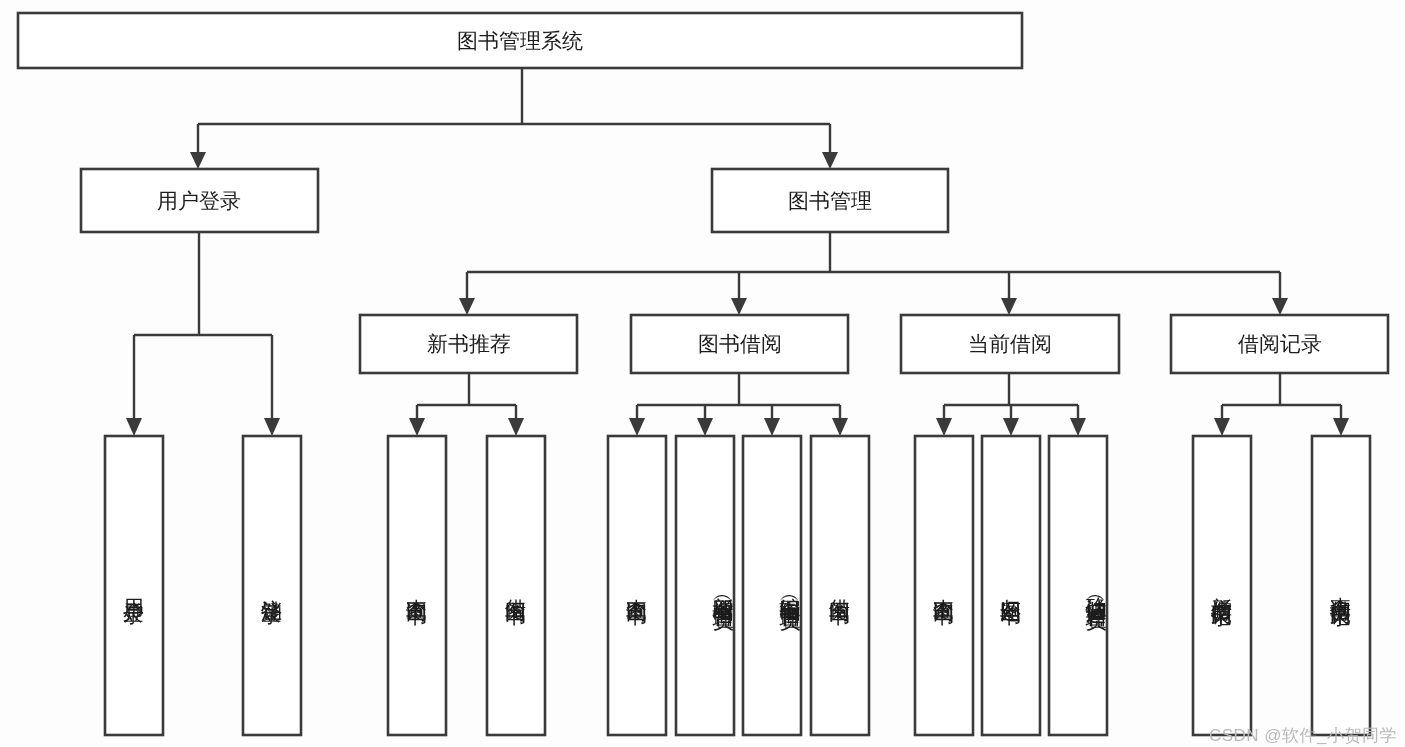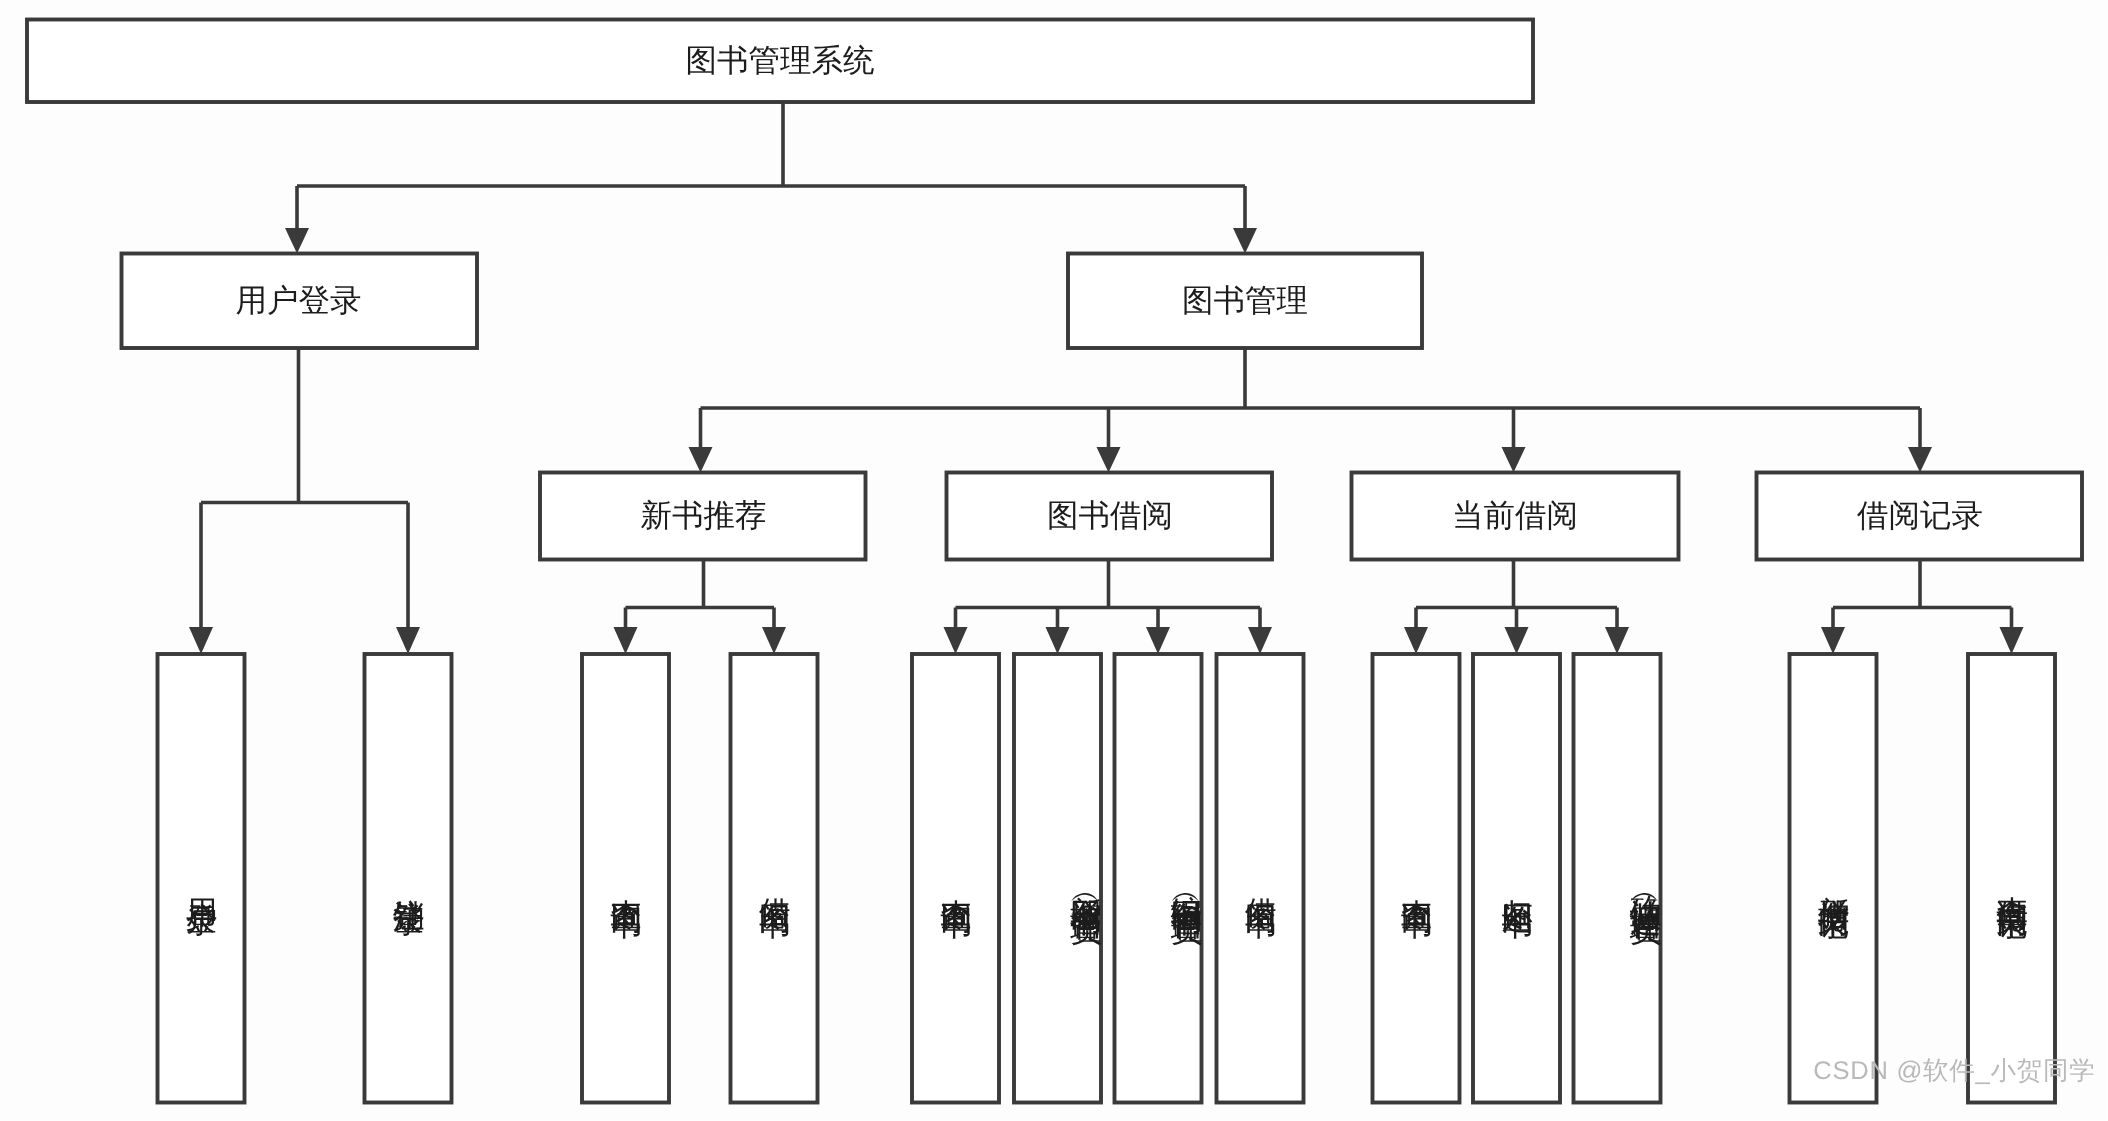--- a/index.html
+++ b/index.html
@@ -61,21 +61,21 @@
     white-space: nowrap;
     display: flex;
     justify-content: center;
     pointer-events: none;
   }
   .node-label-v.center { align-items: center; }
   .node-label-v.top    { align-items: flex-start; padding-top: 6px; box-sizing: border-box; }
   .watermark {
     position: absolute;
     right: 8px;
-    bottom: 22px;
+    bottom: 0;
     font-family: "Liberation Sans", "DejaVu Sans", sans-serif;
     font-size: 17px;
     color: #b9b9b9;
     white-space: nowrap;
     letter-spacing: 0.5px;
   }
 </style>
 </head>
 <body>
 

